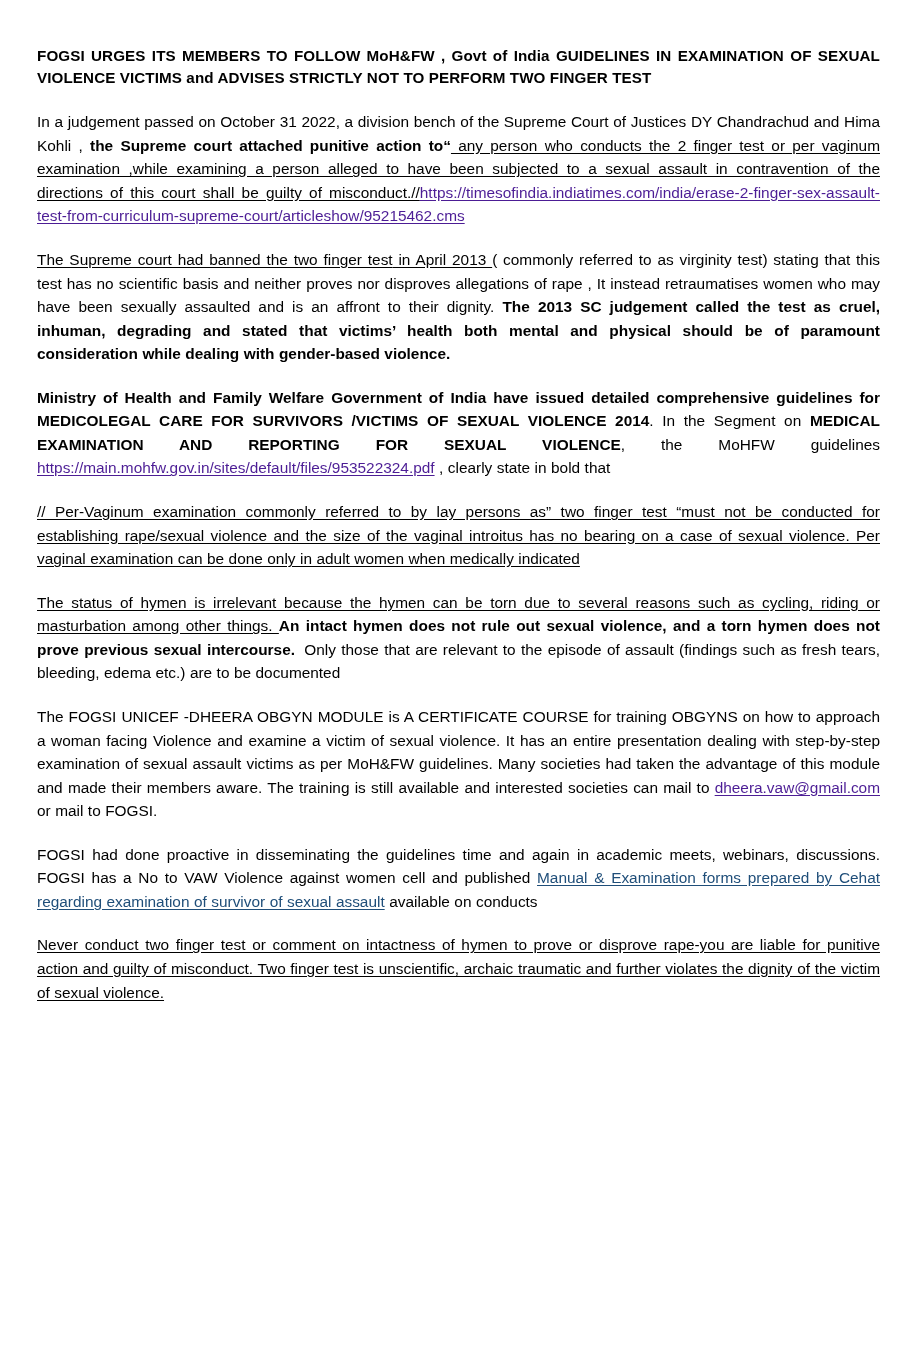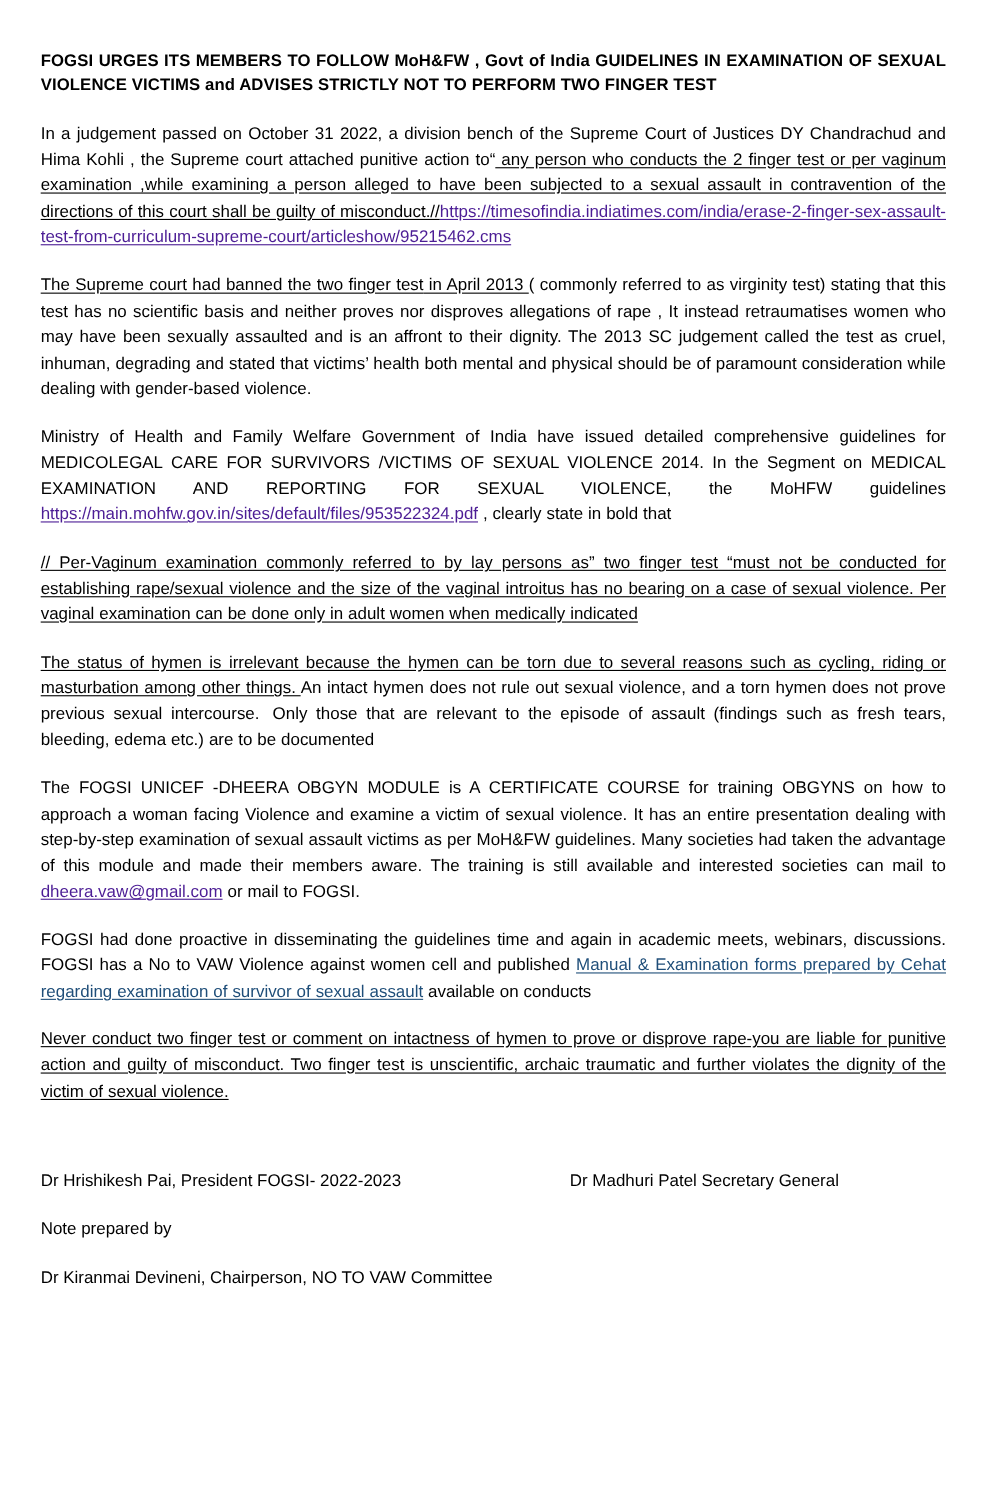--- a/index.html
+++ b/index.html
@@ -14,40 +14,40 @@
     font-family: "Liberation Sans", sans-serif;
     color: #000000;
     -webkit-font-smoothing: antialiased;
   }
   .page {
     position: relative;
     width: 900px;
     height: 1261px;
     background: #ffffff;
     box-sizing: border-box;
-    padding: 45px 40px 0 37px;
+    padding: 45px 20px 0 37px;
   }
   .doc-heading {
     font-size: 15.2px;
     font-weight: bold;
     line-height: 1.42;
     text-align: justify;
     text-justify: inter-word;
     margin: 0 0 22px 0;
     letter-spacing: 0.1px;
   }
   p.para {
     font-size: 15.4px;
     line-height: 1.53;
     margin: 0 0 20px 0;
     text-align: justify;
     text-justify: inter-word;
     word-spacing: 0.2px;
   }
-  b, .b { font-weight: normal; }
+  b, .b { font-weight: bold; }
   .bu { font-weight: normal; text-decoration: underline; text-underline-offset: 2px; }
   a.link, .link {
     color: #4c1d95;
     text-decoration: underline;
     text-underline-offset: 2px;
     word-break: break-word;
   }
   .link-dark {
     color: #1f4e79;
     text-decoration: underline;
@@ -106,22 +106,14 @@
 
   <p class="para">
     <span>FOGSI had done proactive in disseminating the guidelines time and again in academic meets, webinars, discussions. FOGSI has a No to VAW Violence against women cell and published  </span><a class="link-dark" href="#">Manual &amp; Examination forms prepared by Cehat regarding examination of survivor of sexual assault</a><span> available on conducts</span>
   </p>
 
 
   <p class="para">
     <span class="bu">Never conduct two finger test or comment on intactness of hymen to prove or disprove rape-you are liable for punitive action and guilty of misconduct. Two finger test is unscientific, archaic traumatic and further violates the dignity of the victim of sexual violence.</span>
   </p>
 
-  <div class="sig-block">
-    <div class="sig-row">
-      <div class="sig-col-a">Dr Hrishikesh Pai, President FOGSI- 2022-2023</div>
-      <div class="sig-col-b">Dr Madhuri Patel Secretary General</div>
-    </div>
-    <div class="sig-line">Note prepared by</div>
-    <div class="sig-line">Dr Kiranmai Devineni, Chairperson, NO TO VAW Committee</div>
-  </div>
 
 </div>
 
 </body></html>

